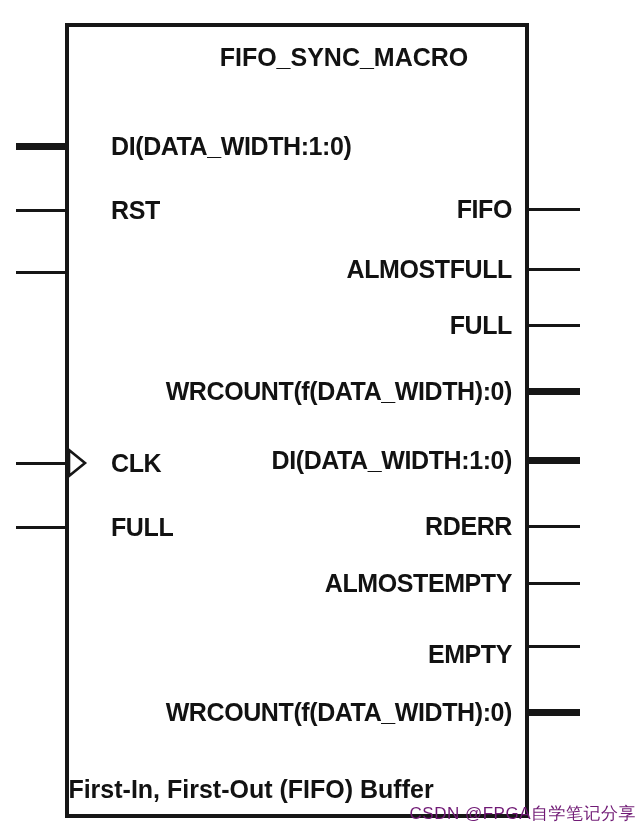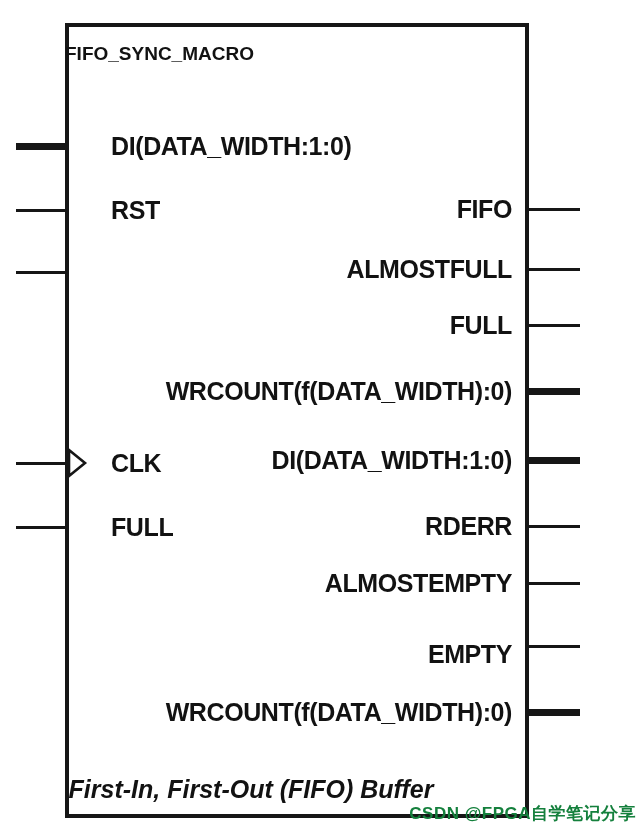--- a/index.html
+++ b/index.html
@@ -20,36 +20,36 @@
     height: 795px;
     border: 4px solid #161616;
     box-sizing: border-box;
     background: #ffffff;
   }
   .title {
     position: absolute;
     left: 65px;
     top: 43px;
     width: 464px;
-    text-align: left;
-    font-size: 19px;
+    text-align: center;
+    font-size: 25px;
     font-weight: 700;
     letter-spacing: 0px;
     white-space: nowrap;
+    padding-left: 47px;
   }
   .caption {
     position: absolute;
     left: 65px;
     top: 775px;
     width: 372px;
     text-align: center;
     font-size: 25px;
     font-weight: 700;
     white-space: nowrap;
-    font-style: italic;
   }
   .pin-stub {
     position: absolute;
     background: #1b1b1b;
     height: 3px;
   }
   .pin-stub.left  { left: 16px;  width: 49px; }
   .pin-stub.right { left: 529px; width: 51px; }
   .pin-stub.bus   { height: 7px; }
   .pin-label {
@@ -114,14 +114,14 @@
       <div class="pin-label right" style="top: 460px;">DI(DATA_WIDTH:1:0)</div>
       <div class="pin-stub right" style="top: 524.5px; background: rgb(22, 22, 22);"></div>
       <div class="pin-label right" style="top: 526px;">RDERR</div>
       <div class="pin-stub right" style="top: 581.5px; background: rgb(22, 22, 22);"></div>
       <div class="pin-label right" style="top: 583px;">ALMOSTEMPTY</div>
       <div class="pin-stub right" style="top: 644.5px; background: rgb(22, 22, 22);"></div>
       <div class="pin-label right" style="top: 654px;">EMPTY</div>
       <div class="pin-stub right bus" style="top: 708.5px; background: rgb(22, 22, 22);"></div>
       <div class="pin-label right" style="top: 712px;">WRCOUNT(f(DATA_WIDTH):0)</div>
     </div>
-  <div class="watermark" style="color: #15803d; font-weight: bold;">CSDN @FPGA自学笔记分享</div>
+  <div class="watermark" style="color: #701a75;">CSDN @FPGA自学笔记分享</div>
 </div>
 
 </body></html>

